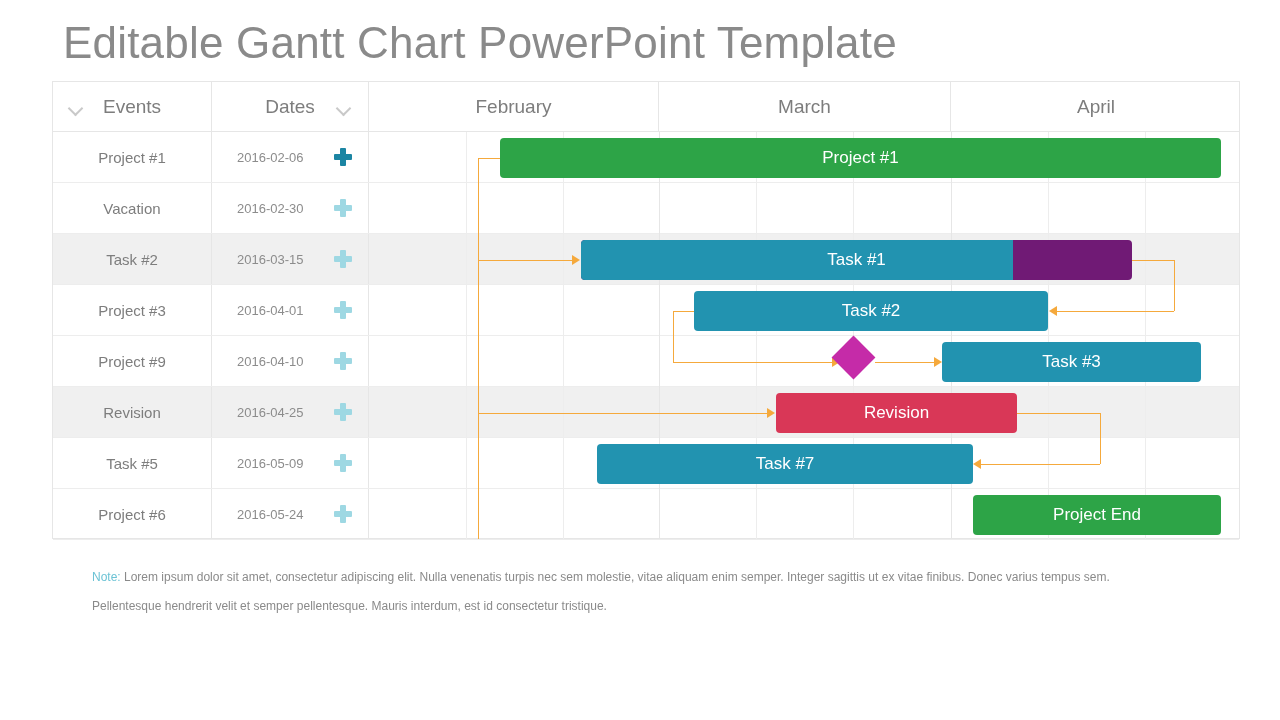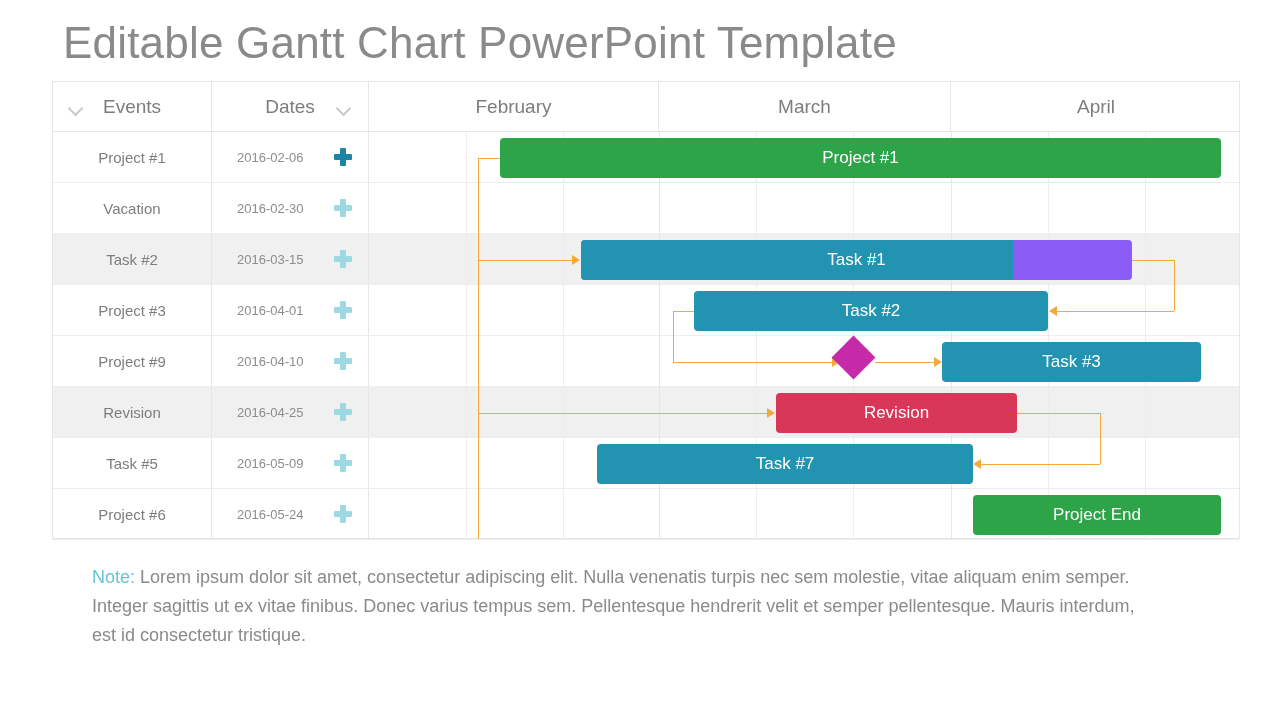--- a/index.html
+++ b/index.html
@@ -126,21 +126,21 @@
   .arrow{
     position:absolute;width:0;height:0;
     border-top:5px solid transparent;border-bottom:5px solid transparent;
   }
   .arrow.right{border-left:8px solid #f5a93c;}
   .arrow.left{border-right:8px solid #f5a93c;}
 
   
   .note{
     position:absolute;left:92px;top:563px;width:1060px;
-    font-size:18px;line-height:29px;color:#8a8a8a;
+    font-size:12px;line-height:29px;color:#8a8a8a;
   }
   .note .k{color:#6cc3d5;}
 </style>
 </head>
 <body>
 
 <div class="page-title">Editable Gantt Chart PowerPoint Template</div>
 
 <div class="gantt">
 
@@ -260,21 +260,21 @@
       <div class="conn h" style="left:648px;top:281px;width:83px"></div>
       <div class="conn v" style="left:731px;top:281px;height:51px"></div>
       <div class="conn h" style="left:612px;top:332px;width:119px"></div>
       <div class="arrow left" style="left:604px;top:327px"></div>
 
       <div class="bar" style="left:131px;top:6px;width:721px;background:#2da447">
         <span class="lbl">Project #1</span>
       </div>
 
 
-      <div class="bar" style="left:212px;top:108px;width:551px;background:#8b5cf6">
+      <div class="bar" style="left:212px;top:108px;width:551px;background:#701a75">
         <span class="seg" style="left:0;width:432px;background:#2293b0;border-radius:4px 0 0 4px"></span>
         <span class="lbl">Task #1</span>
       </div>
 
       <div class="bar" style="left:325px;top:159px;width:354px;background:#2293b0">
         <span class="lbl">Task #2</span>
       </div>
 
       <div class="diamond" style="left:462px;top:204px;height:51px;margin-top:0">
           <i></i>

